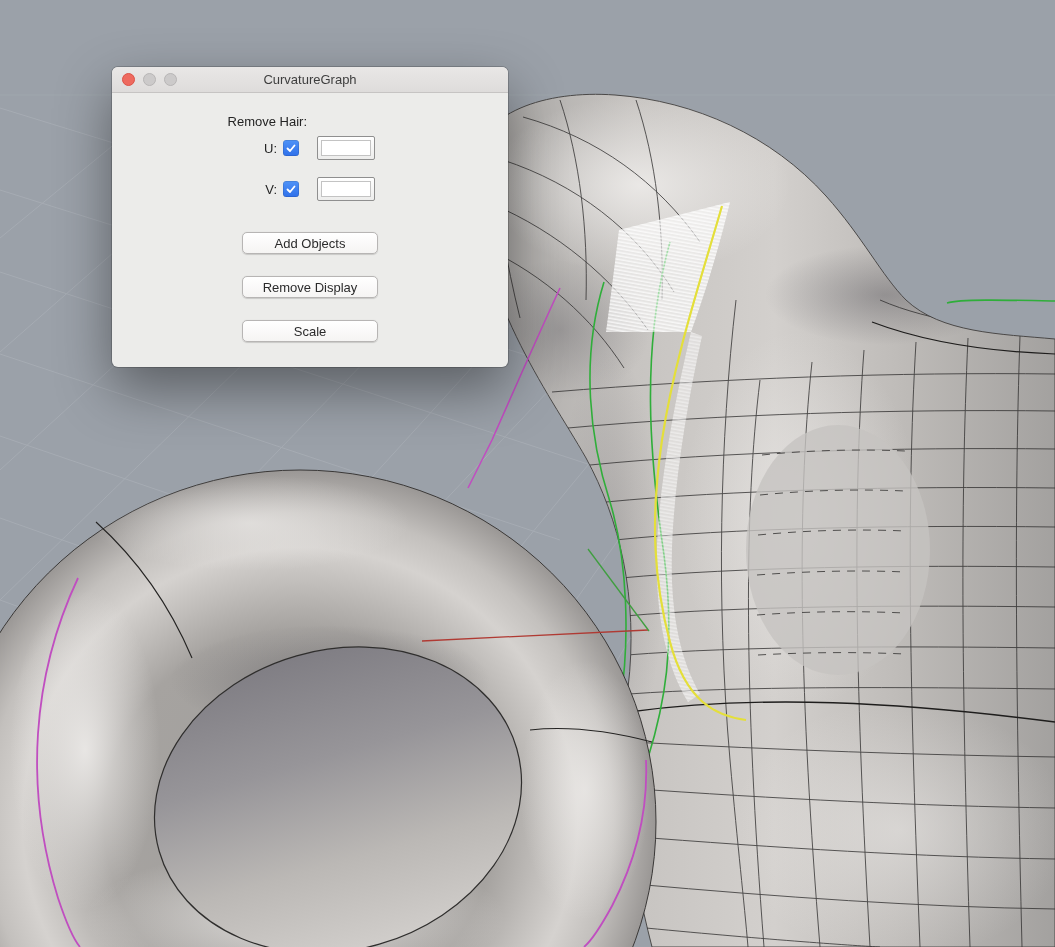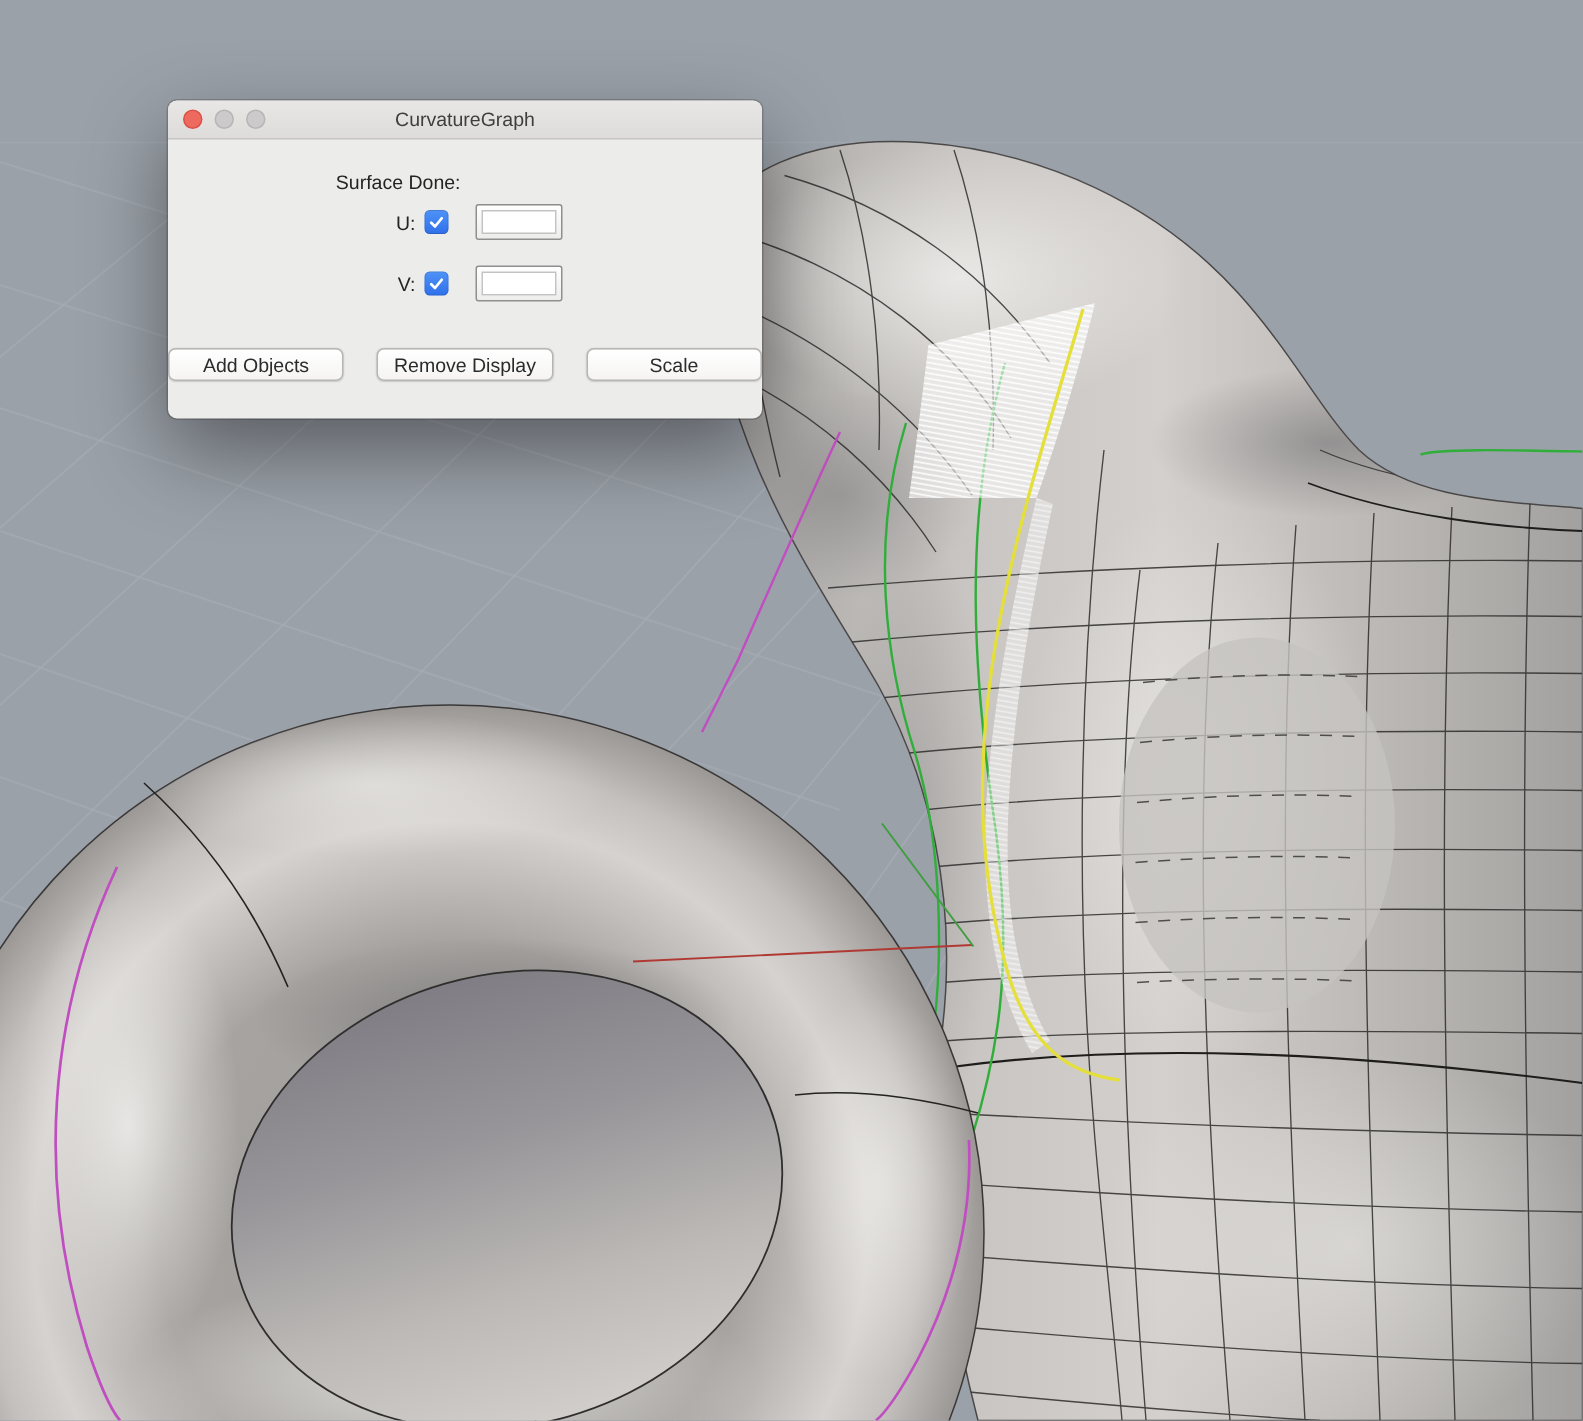--- a/index.html
+++ b/index.html
@@ -27,21 +27,21 @@
   .stepper{margin-left:10px;width:15px;height:23px;border:1px solid #b9b7b6;border-radius:4px;
            background:linear-gradient(#ffffff,#f2f2f1);display:flex;flex-direction:column;
            align-items:center;justify-content:center;gap:2px;box-sizing:border-box;padding:0;}
   .swatch{width:58px;height:24px;border:1px solid #8f8f8f;border-radius:2px;
           background:linear-gradient(#ffffff,#ededec);position:relative;padding:0;box-sizing:border-box;}
   .swatch.gap10{margin-left:10px;} .swatch.gap18{margin-left:18px;}
   .swatch-inner{position:absolute;inset:3px;background:#ffffff;border:1px solid #c3c3c3;}
   .checkbox{width:16px;height:16px;border-radius:3.5px;margin-left:6px;flex:none;
             background:linear-gradient(#4f93f7,#2f70ea);display:flex;align-items:center;
             justify-content:center;box-shadow:inset 0 0 0 0.5px rgba(0,0,0,.2);}
-  .btncol{display:flex;align-items:center;gap:22px;margin-top:31px;}
+  .btncol{display:flex;flex-direction:column;align-items:center;gap:22px;margin-top:31px;}
   .pbtn{width:136px;height:22px;border:1px solid #b7b5b4;border-radius:5px;
         background:linear-gradient(#ffffff,#f5f4f3);font-size:13px;color:#2b2b2b;
         font-family:inherit;box-shadow:0 0.5px 1px rgba(0,0,0,.15);padding:0;}
   .mt22{margin-top:22px}.mt11{margin-top:11px}.mt14{margin-top:14px}
   .mt21{margin-top:21px}.mt7{margin-top:7px}.mt17{margin-top:17px}
 </style>
 </head>
 <body>
 
 <div class="stage">
@@ -236,21 +236,21 @@
         <span class="tl gray"></span>
       </div>
       <div class="title">CurvatureGraph</div>
     </div>
 
     <div class="wbody">
 
 
 
       <div class="row mt21">
-        <span class="lbl">Surface Done:</span>
+        <span class="lbl">Remove Hair:</span>
       </div>
 
       <div class="row mt7">
         <span class="lbl short">U:</span>
         <span class="checkbox">
           <svg width="10" height="10" viewBox="0 0 10 10">
               <path d="M1.5 5.5 L4 8 L8.5 2.5" stroke="#fff" stroke-width="1.8" fill="none" stroke-linecap="round" stroke-linejoin="round"></path>
             </svg>
         </span>
         <button class="swatch gap18">

